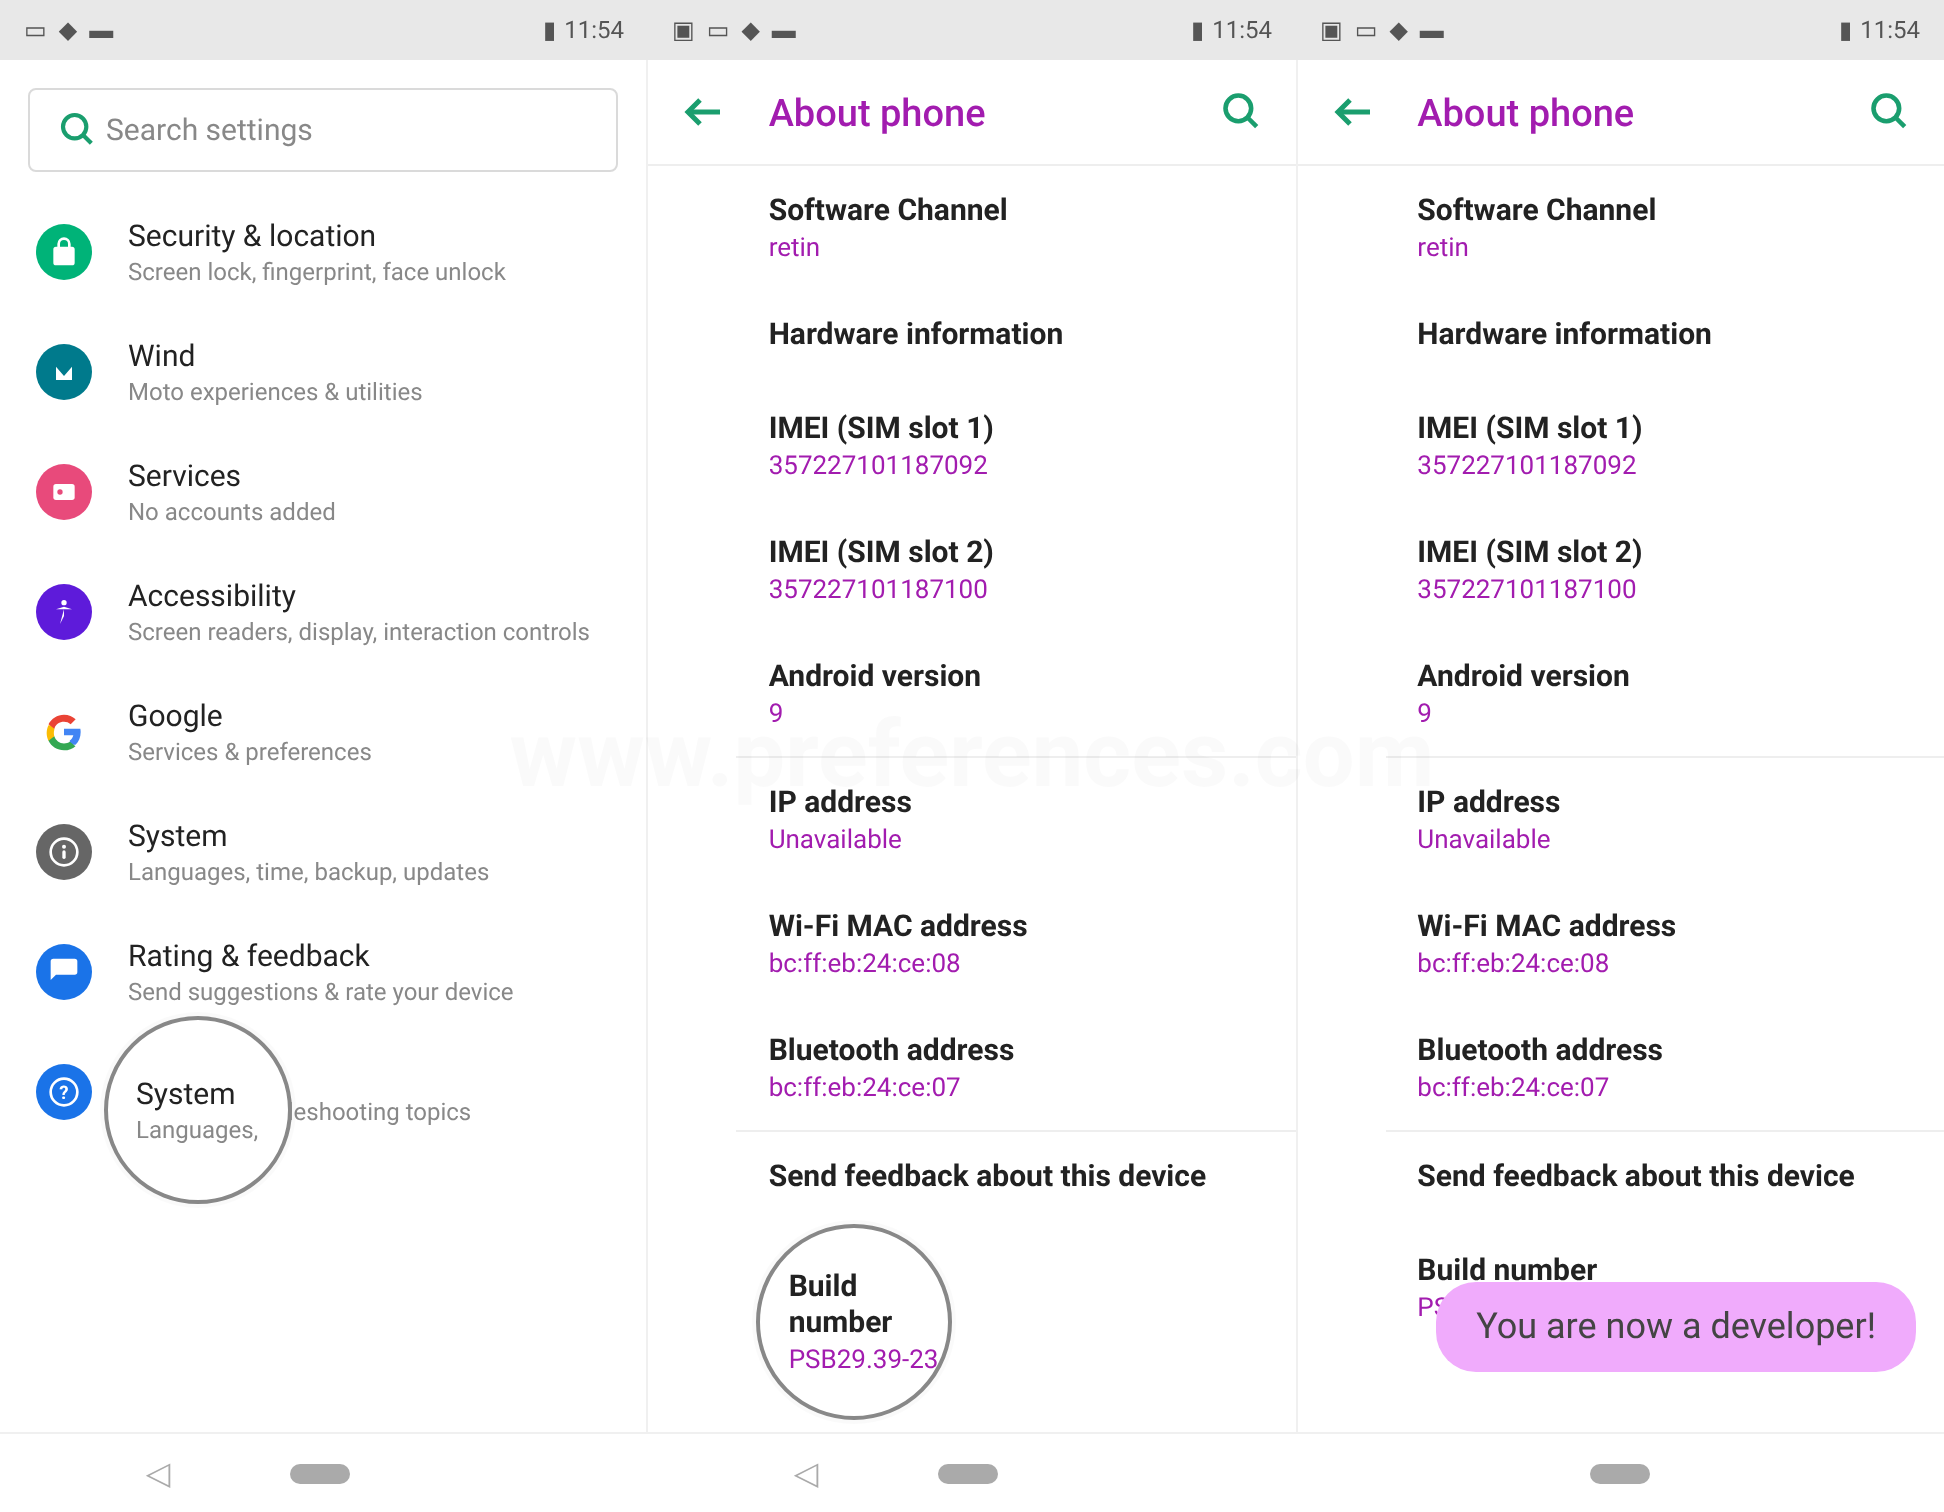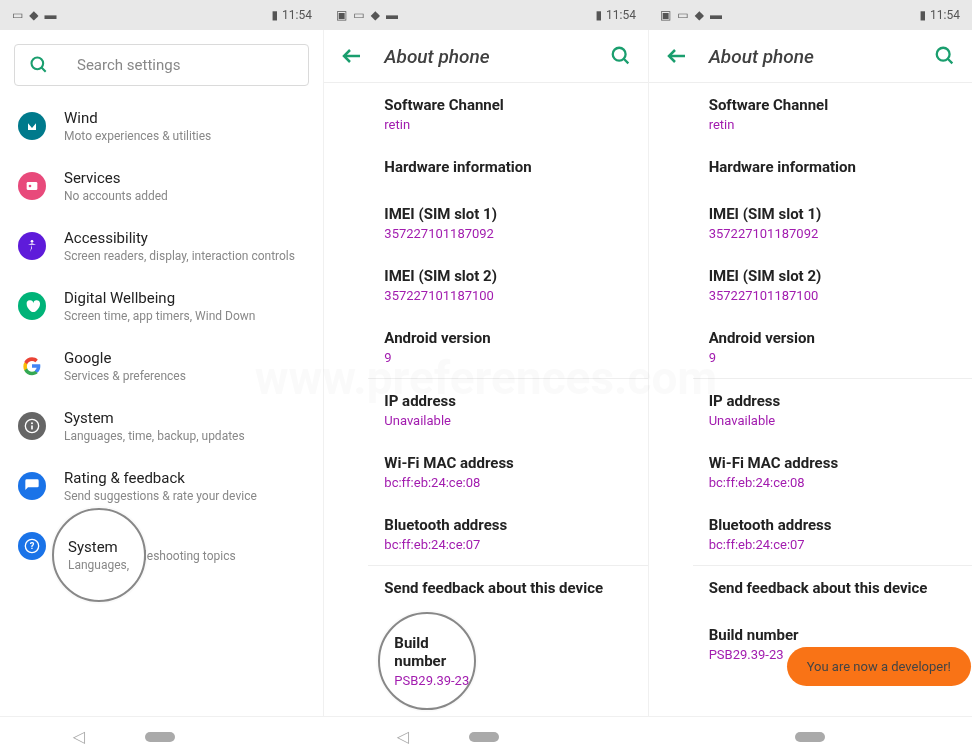--- a/index.html
+++ b/index.html
@@ -8,47 +8,47 @@
 .status-bars { display: flex; height: 30px; background: #e8e8e8; }
 .status-bar { flex: 1; display: flex; align-items: center; justify-content: space-between; padding: 0 12px; font-size: 12px; color: #555; }
 .status-left { display: flex; gap: 6px; align-items: center; }
 .status-right { display: flex; gap: 4px; align-items: center; }
 
 .panels { display: flex; flex: 1; overflow: hidden; }
 .panel { flex: 1; display: flex; flex-direction: column; border-right: 1px solid #f0f0f0; overflow: hidden; position: relative; }
 .panel:last-child { border-right: none; }
 
 .search-wrap { padding: 14px 14px 10px; }
-.search-box { display: flex; align-items: center; border: 1px solid #dadada; border-radius: 4px; padding: 10px 14px; gap: 28px; }
+.search-box { display: flex; align-items: center; border: 1px solid #dadada; border-radius: 4px; padding: 10px 14px; gap: 4px; }
 .search-icon-green { color: #1a9e6e; }
 .search-placeholder { color: #888; font-size: 15px; }
 
 .header-bar { display: flex; align-items: center; padding: 14px 16px; gap: 20px; border-bottom: 1px solid #eee; }
 .back-arrow { color: #1a9e6e; font-size: 22px; }
-.header-title { color: #404040; font-size: 19px; font-weight: 500; flex: 1; font-style: italic; }
+.header-title { color: #a21caf; font-size: 19px; font-weight: 500; flex: 1; }
 .header-search { color: #1a9e6e; }
 
 .settings-list { flex: 1; overflow: hidden; }
 .setting-item { display: flex; align-items: center; padding: 13px 18px; gap: 18px; }
 .setting-icon { width: 28px; height: 28px; border-radius: 50%; display: flex; align-items: center; justify-content: center; flex-shrink: 0; }
 .setting-text { flex: 1; }
 .setting-title { font-size: 15px; color: #222; margin-bottom: 2px; }
 .setting-sub { font-size: 12px; color: #888; }
 
 .about-list { flex: 1; overflow: hidden; padding-left: 60px; padding-right: 16px; }
 .about-item { padding: 13px 0; }
 .about-title { font-size: 15px; color: #222; margin-bottom: 3px; font-weight: bold; }
 .about-value { font-size: 13px; color: #a21caf; }
 .divider { border-top: 1px solid #eee; margin: 0 -60px 0 -16px; }
 
 .highlight-circle { position: absolute; border: 2px solid #888; border-radius: 50%; background: #fff; display: flex; flex-direction: column; justify-content: center; padding-left: 14px; box-shadow: 0 0 0 2px rgba(0,0,0,0.02); z-index: 5; }
 .circle-system { width: 94px; height: 94px; left: 52px; top: 478px; }
 .circle-build { width: 98px; height: 98px; left: 54px; bottom: 6px; }
 
-.toast { position: absolute; right: 1px; bottom: 30px; background: #f97316; border-radius: 20px; padding: 12px 20px; font-size: 13px; color: #444; z-index: 5; }
+.toast { position: absolute; right: 14px; bottom: 30px; background: #f0abfc; border-radius: 20px; padding: 12px 20px; font-size: 18px; color: #444; z-index: 5; }
 
 .nav-bar { height: 40px; display: flex; background: #fff; border-top: 1px solid #f0f0f0; }
 .nav-section { flex: 1; display: flex; align-items: center; justify-content: center; gap: 60px; }
 .nav-back { color: #aaa; font-size: 16px; }
 .nav-home { width: 30px; height: 10px; background: #aaa; border-radius: 5px; }
 
 .watermark { position: absolute; top: 50%; left: 50%; transform: translate(-50%, -50%); font-size: 46px; color: rgba(120,120,120,0.04); font-weight: bold; pointer-events: none; z-index: 1; white-space: nowrap; }
 
 svg { display: block; }
 </style>
@@ -102,20 +102,31 @@
           <svg width="20" height="20" viewBox="0 0 24 24" fill="none" stroke="currentColor" stroke-width="2.5">
               <circle cx="10" cy="10" r="7"></circle>
               <line x1="20" y1="20" x2="15" y2="15"></line>
             </svg>
         </span>
         <span class="search-placeholder">Search settings</span>
       </div>
     </div>
     <div class="settings-list" id="settings-list">
         <div class="setting-item">
+    <div class="setting-icon" style="background:#00b378">
+            <svg width="16" height="16" viewBox="0 0 24 24" fill="white">
+              <path d="M18 8h-1V6a5 5 0 00-10 0v2H6a2 2 0 00-2 2v10a2 2 0 002 2h12a2 2 0 002-2V10a2 2 0 00-2-2zM9 6a3 3 0 016 0v2H9V6z"></path>
+            </svg>
+          </div>
+    <div class="setting-text">
+      <div class="setting-title">Security &amp; location</div>
+      <div class="setting-sub">Screen lock, fingerprint, face unlock</div>
+    </div>
+        </div>
+        <div class="setting-item">
     <div class="setting-icon" style="background:#007a8c">
             <svg width="16" height="16" viewBox="0 0 24 24" fill="white">
               <path d="M6 18V8l6 7 6-7v10"></path>
             </svg>
           </div>
     <div class="setting-text">
       <div class="setting-title">Wind</div>
       <div class="setting-sub">Moto experiences &amp; utilities</div>
     </div>
         </div>
@@ -134,31 +145,20 @@
         <div class="setting-item">
     <div class="setting-icon" style="background:#5e1bda">
             <svg width="16" height="16" viewBox="0 0 24 24" fill="white">
               <circle cx="12" cy="5" r="2"></circle>
               <path d="M12 8l-6 2 6 0 6 0-6-2zm0 2v5l-3 6m3-6l3 6"></path>
             </svg>
           </div>
     <div class="setting-text">
       <div class="setting-title">Accessibility</div>
       <div class="setting-sub">Screen readers, display, interaction controls</div>
-    </div>
-        </div>
-        <div class="setting-item">
-    <div class="setting-icon" style="background:#00b378">
-            <svg width="16" height="16" viewBox="0 0 24 24" fill="white">
-              <path d="M12 21s-8-5-8-12a5 5 0 0110-1 5 5 0 0110 1c0 7-8 12-8 12z"></path>
-            </svg>
-          </div>
-    <div class="setting-text">
-      <div class="setting-title">Digital Wellbeing</div>
-      <div class="setting-sub">Screen time, app timers, Wind Down</div>
     </div>
         </div>
         <div class="setting-item">
     <div class="setting-icon" style="background:#fff">
             <svg width="20" height="20" viewBox="0 0 24 24">
               <path fill="#4285F4" d="M22 12c0-.7-.1-1.4-.2-2H12v4h5.6c-.3 1.3-1 2.4-2.1 3.1v2.6h3.4c2-1.8 3.1-4.5 3.1-7.7z"></path>
               <path fill="#34A853" d="M12 23c2.8 0 5.2-.9 6.9-2.5l-3.4-2.6c-.9.6-2.1 1-3.5 1-2.7 0-5-1.8-5.8-4.3H2.7v2.7C4.4 20.7 8 23 12 23z"></path>
               <path fill="#FBBC05" d="M6.2 14.6c-.2-.6-.3-1.3-.3-2s.1-1.4.3-2V7.9H2.7C2 9.3 1.6 10.9 1.6 12.6s.4 3.3 1.1 4.7l3.5-2.7z"></path>
               <path fill="#EA4335" d="M12 5.9c1.5 0 2.9.5 4 1.5l3-3C17.2 2.6 14.8 1.6 12 1.6 8 1.6 4.4 3.9 2.7 7.3l3.5 2.7c.8-2.5 3.1-4.1 5.8-4.1z"></path>
             </svg>

